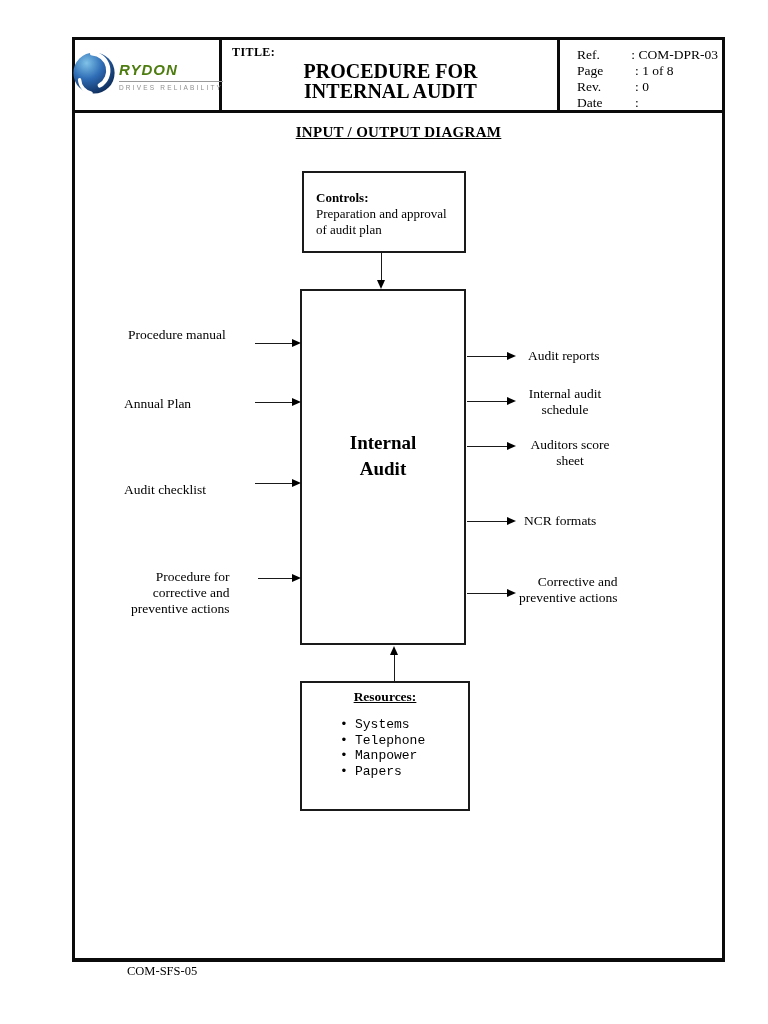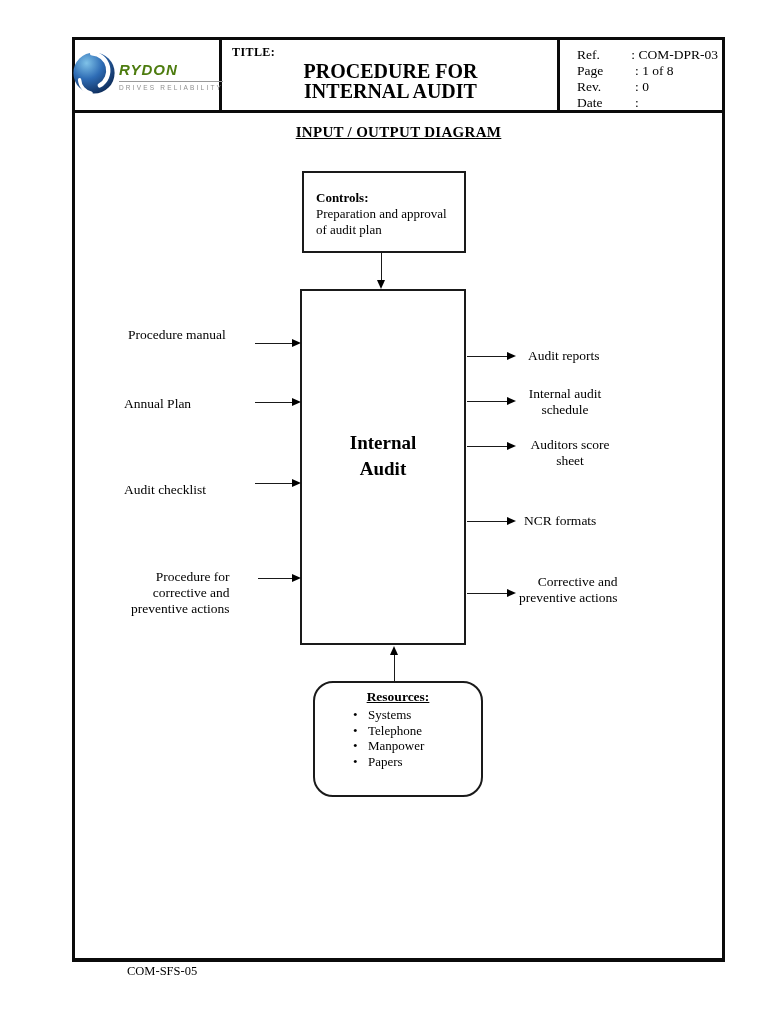--- a/index.html
+++ b/index.html
@@ -80,29 +80,28 @@
   .controls-heading { font-weight: bold; }
   .main-box {
     left: 300px; top: 289px; width: 166px; height: 356px;
     display: flex; align-items: center; justify-content: center;
   }
   .main-box-label {
     font-size: 19px; font-weight: bold; text-align: center;
     width: 95px; line-height: 26px; margin-top: -22px;
   }
   .resources-box {
-    left: 313px; top: 681px; width: 170px; height: 116px;
+    left: 300px; top: 681px; width: 170px; height: 130px;
     font-size: 13px;
-    border-radius: 20px;
   }
   .resources-heading {
     font-weight: bold; text-decoration: underline; text-align: center;
     margin-top: 6px; font-size: 13.5px;
   }
-  .resources-list { list-style: none; margin-top: 2px; }
+  .resources-list { list-style: none; margin-top: 12px; font-family: Liberation Mono, monospace; }
   .resources-list li {
     position: relative; padding-left: 53px; line-height: 15.5px;
   }
   .resources-list li::before {
     content: "•"; position: absolute; left: 38px; top: 0; font-size: 13px;
   }
   .diagram-label {
     position: absolute; font-size: 13.5px; line-height: 16px;
     white-space: pre-line;
     text-align: right;

